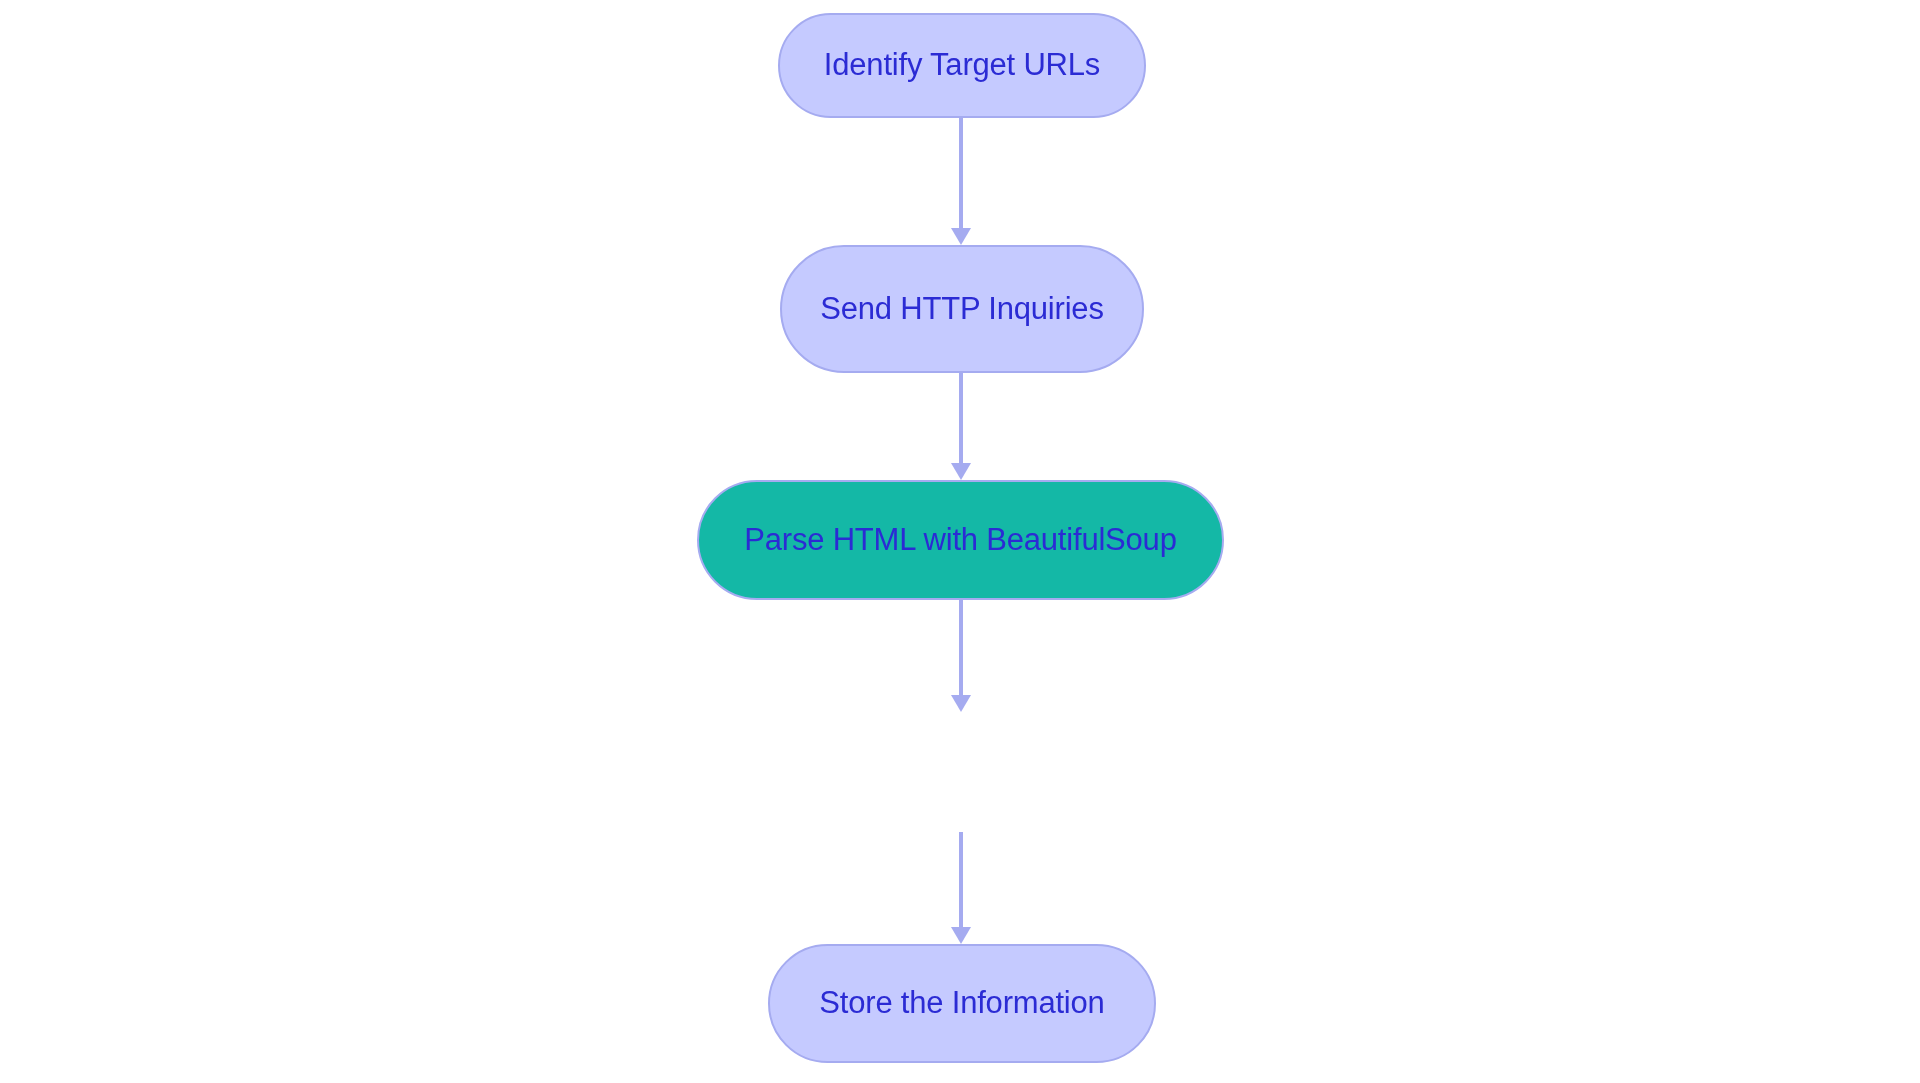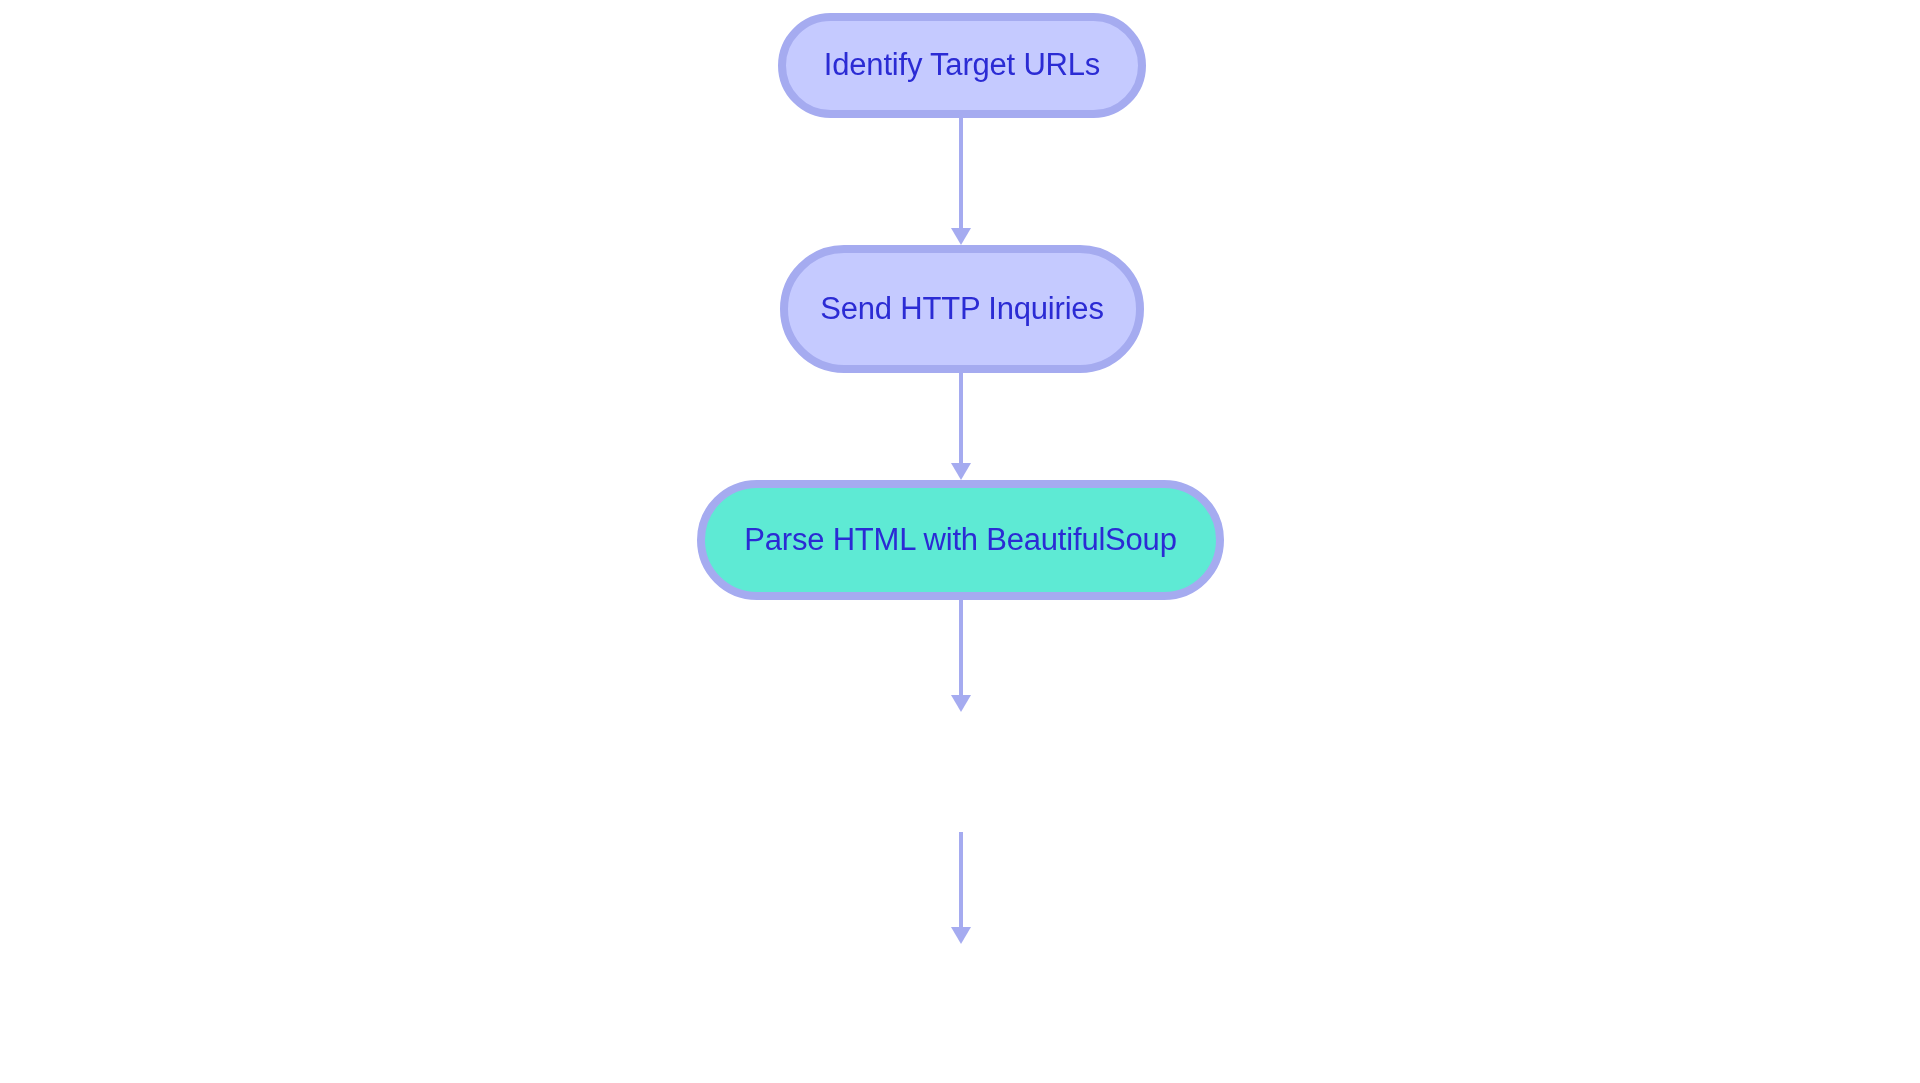--- a/index.html
+++ b/index.html
@@ -20,21 +20,21 @@
     height: 1083px;
     background: #ffffff;
   }
   .flow-node {
     position: absolute;
     box-sizing: border-box;
     display: flex;
     align-items: center;
     justify-content: center;
     background: #c5caff;
-    border: 8px solid #0f172a;
+    border: 2px solid #0f172a;
     border-radius: 9999px;
     color: #2b2bd4;
     font-size: 31px;
     font-weight: 400;
     letter-spacing: -0.2px;
     white-space: nowrap;
     line-height: 1.1;
   }
   .flow-node .node-label {
     display: block;
@@ -92,19 +92,22 @@
   </div>
 
   <div class="flow-node" style="left: 778px; top: 13px; width: 368px; height: 105px; background: rgb(197, 202, 255); border-color: rgb(165, 171, 240); color: rgb(43, 43, 212);">
     <span class="node-label">Identify Target URLs</span>
   </div>
 
   <div class="flow-node" style="left: 780px; top: 245px; width: 364px; height: 128px; background: rgb(197, 202, 255); border-color: rgb(165, 171, 240); color: rgb(43, 43, 212);">
     <span class="node-label">Send HTTP Inquiries</span>
   </div>
 
-  <div class="flow-node" style="left: 697px; top: 480px; width: 527px; height: 120px; background: #5eead4; border-color: rgb(165, 171, 240); color: rgb(43, 43, 212);">
+  <div class="flow-node" style="left: 697px; top: 480px; width: 527px; height: 120px; background: #14b8a6; border-color: rgb(165, 171, 240); color: rgb(43, 43, 212);">
     <span class="node-label">Parse HTML with BeautifulSoup</span>
   </div>
 
 
+  <div class="flow-node" style="left: 768px; top: 944px; width: 388px; height: 119px; background: rgb(197, 202, 255); border-color: rgb(165, 171, 240); color: rgb(43, 43, 212);">
+    <span class="node-label">Store the Information</span>
+  </div>
 
 </div>
 
 </body></html>

